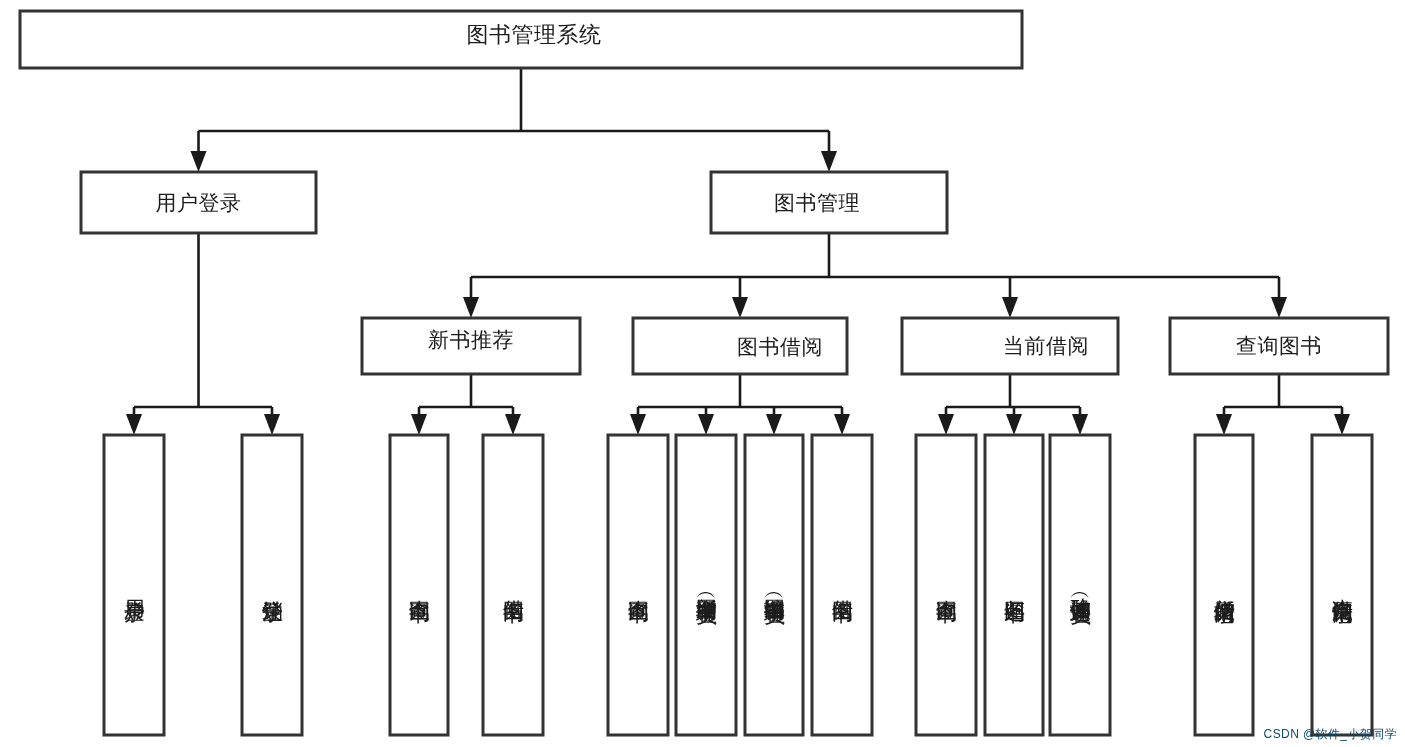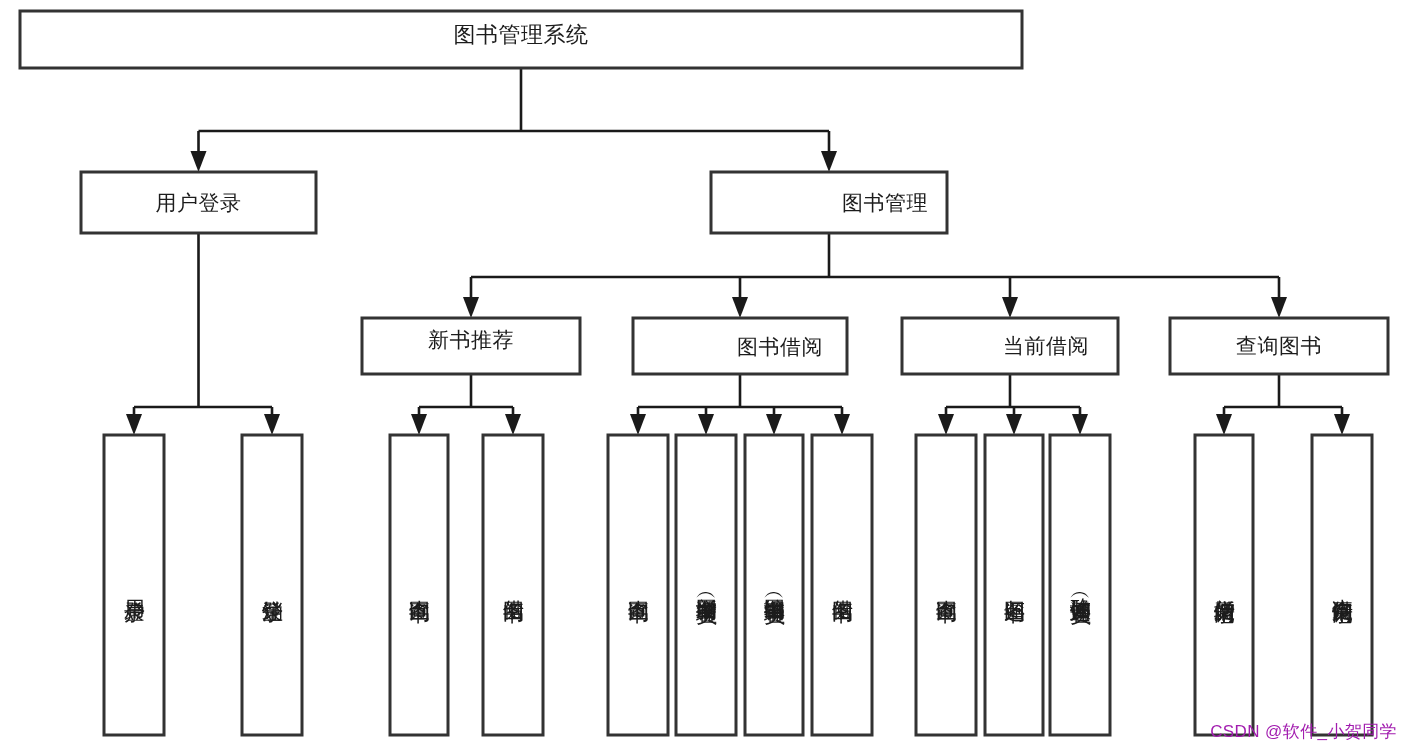--- a/index.html
+++ b/index.html
@@ -66,22 +66,22 @@
     white-space: nowrap;
     pointer-events: none;
   }
   .title-label {
     font-size: 22px;
   }
   .watermark {
     position: absolute;
     right: 8px;
     bottom: 4px;
-    font-size: 17px;
-    color: #a21caf;
+    font-size: 12px;
+    color: #0c4a6e;
     letter-spacing: 0.4px;
     white-space: nowrap;
     pointer-events: none;
   }
 </style>
 </head>
 <body>
 
 <div id="diagram-root">
   <svg id="diagram-svg" viewBox="0 0 1405 747">
@@ -152,23 +152,23 @@
       <rect x="676" y="435" width="60" height="300" class="node-box"></rect>
       <rect x="745" y="435" width="58" height="300" class="node-box"></rect>
       <rect x="812" y="435" width="60" height="300" class="node-box"></rect>
       <rect x="916" y="435" width="60" height="300" class="node-box"></rect>
       <rect x="985" y="435" width="58" height="300" class="node-box"></rect>
       <rect x="1050" y="435" width="60" height="300" class="node-box"></rect>
       <rect x="1195" y="435" width="58" height="300" class="node-box"></rect>
       <rect x="1312" y="435" width="60" height="300" class="node-box"></rect>
     </svg>
   <div id="label-layer">
-      <div class="node-label-h title-label" style="left: 20px; top: 11px; width: 1002px; height: 48px;">图书管理系统</div>
+      <div class="node-label-h title-label" style="left: 20px; top: 11px; width: 1002px; height: 48px; padding-left: 13px;">图书管理系统</div>
       <div class="node-label-h" style="left: 81px; top: 172px; width: 235px; height: 61px;">用户登录</div>
-      <div class="node-label-h" style="left: 749px; top: 172px; width: 272px; height: 61px;">图书管理</div>
+      <div class="node-label-h" style="left: 681px; top: 172px; width: 272px; height: 61px;">图书管理</div>
       <div class="node-label-h" style="left: 362px; top: 318px; width: 218px; height: 44px;">新书推荐</div>
       <div class="node-label-h" style="left: 633px; top: 318px; width: 214px; height: 58px; margin-left: 40px;">图书借阅</div>
       <div class="node-label-h" style="left: 902px; top: 318px; width: 216px; height: 56px; padding-left: 36px;">当前借阅</div>
       <div class="node-label-h" style="left: 1170px; top: 318px; width: 218px; height: 56px;">查询图书</div>
       <div class="node-label-v" style="left: 104px; top: 435px; width: 60px; height: 300px;">用户登录</div>
       <div class="node-label-v" style="left: 242px; top: 435px; width: 60px; height: 300px;">注销登录</div>
       <div class="node-label-v" style="left: 390px; top: 435px; width: 58px; height: 300px;">查询图书</div>
       <div class="node-label-v" style="left: 483px; top: 435px; width: 60px; height: 300px;">借阅图书</div>
       <div class="node-label-v" style="left: 608px; top: 435px; width: 60px; height: 300px;">查询图书</div>
       <div class="node-label-v" style="left: 676px; top: 435px; width: 60px; height: 300px;">新增图书（管理员）</div>

